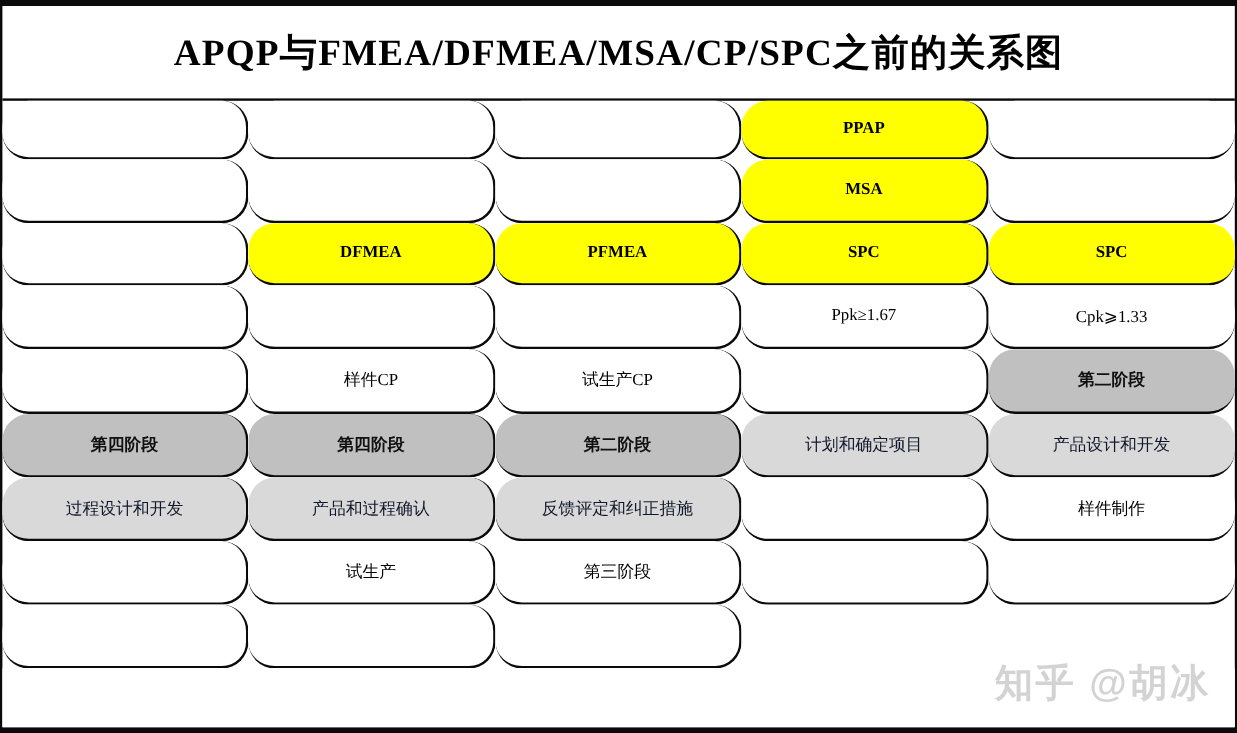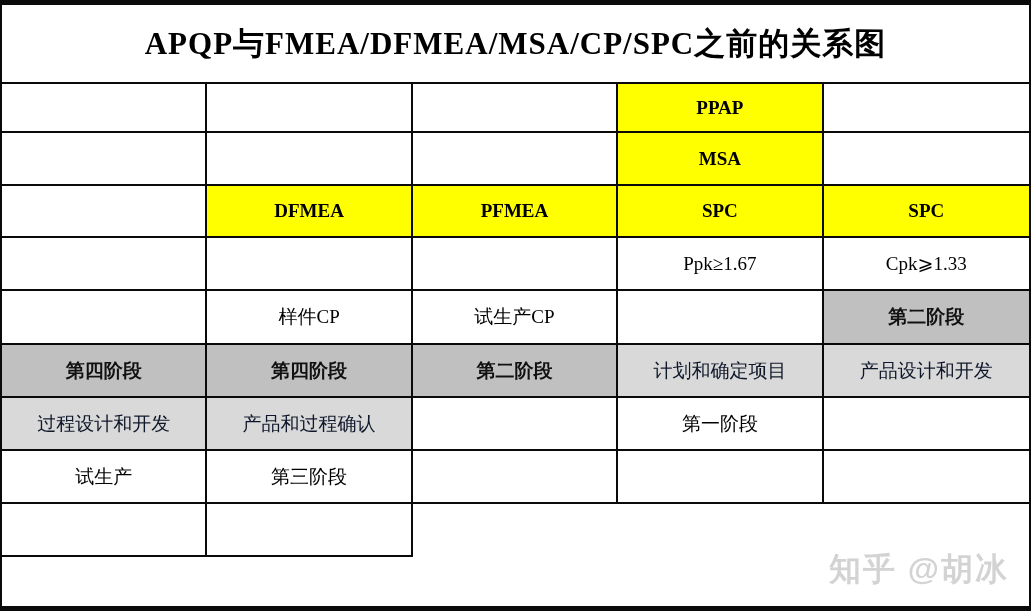--- a/index.html
+++ b/index.html
@@ -29,23 +29,23 @@
   .grid {
     display: grid;
     grid-template-columns: repeat(5, 1fr);
     grid-template-rows: 49px 53px 52px 53px 54px 53px 53px 53px 53px;
     width: 100%;
   }
   .cell {
     border-right: 2px solid var(--border, #0a0a0a);
     border-bottom: 2px solid var(--border, #0a0a0a);
     display: flex; align-items: center; justify-content: center;
-    font-size: 19px; color: #000;
+    font-size: 14px; color: #000;
     background: #ffffff;
-    white-space: nowrap; overflow: hidden;
+    white-space: nowrap; overflow: hidden; border-radius: 22px;
   }
   .cell:nth-child(5n) { border-right: none; }
   .cell.bold { font-weight: bold; }
   .cell.yellow { background: var(--yellow, #FFFF00); }
   .cell.dgray  { background: var(--dark-gray, #C0C0C0); color: #111; }
   .cell.lgray  { background: var(--light-gray, #D9D9D9); color: #0f172a; }
   .footer-row {
     flex: 1 1 auto;
     background: #ffffff;
   }
@@ -100,23 +100,24 @@
 
     <div class="cell dgray bold">第二阶段</div>
     <div class="cell dgray bold">第四阶段</div>
     <div class="cell dgray bold">第四阶段</div>
     <div class="cell dgray bold">第二阶段</div>
 
     <div class="cell lgray">计划和确定项目</div>
     <div class="cell lgray">产品设计和开发</div>
     <div class="cell lgray">过程设计和开发</div>
     <div class="cell lgray">产品和过程确认</div>
+    <div class="cell lgray">反馈评定和纠正措施</div>
 
     <div class="cell"></div>
-    <div class="cell">第一阶段</div>
+    <div class="cell">样件制作</div>
     <div class="cell"></div>
     <div class="cell">试生产</div>
     <div class="cell">第三阶段</div>
 
     <div class="cell"></div>
     <div class="cell"></div>
     <div class="cell"></div>
     <div class="cell"></div>
     <div class="cell"></div>
   </div>

